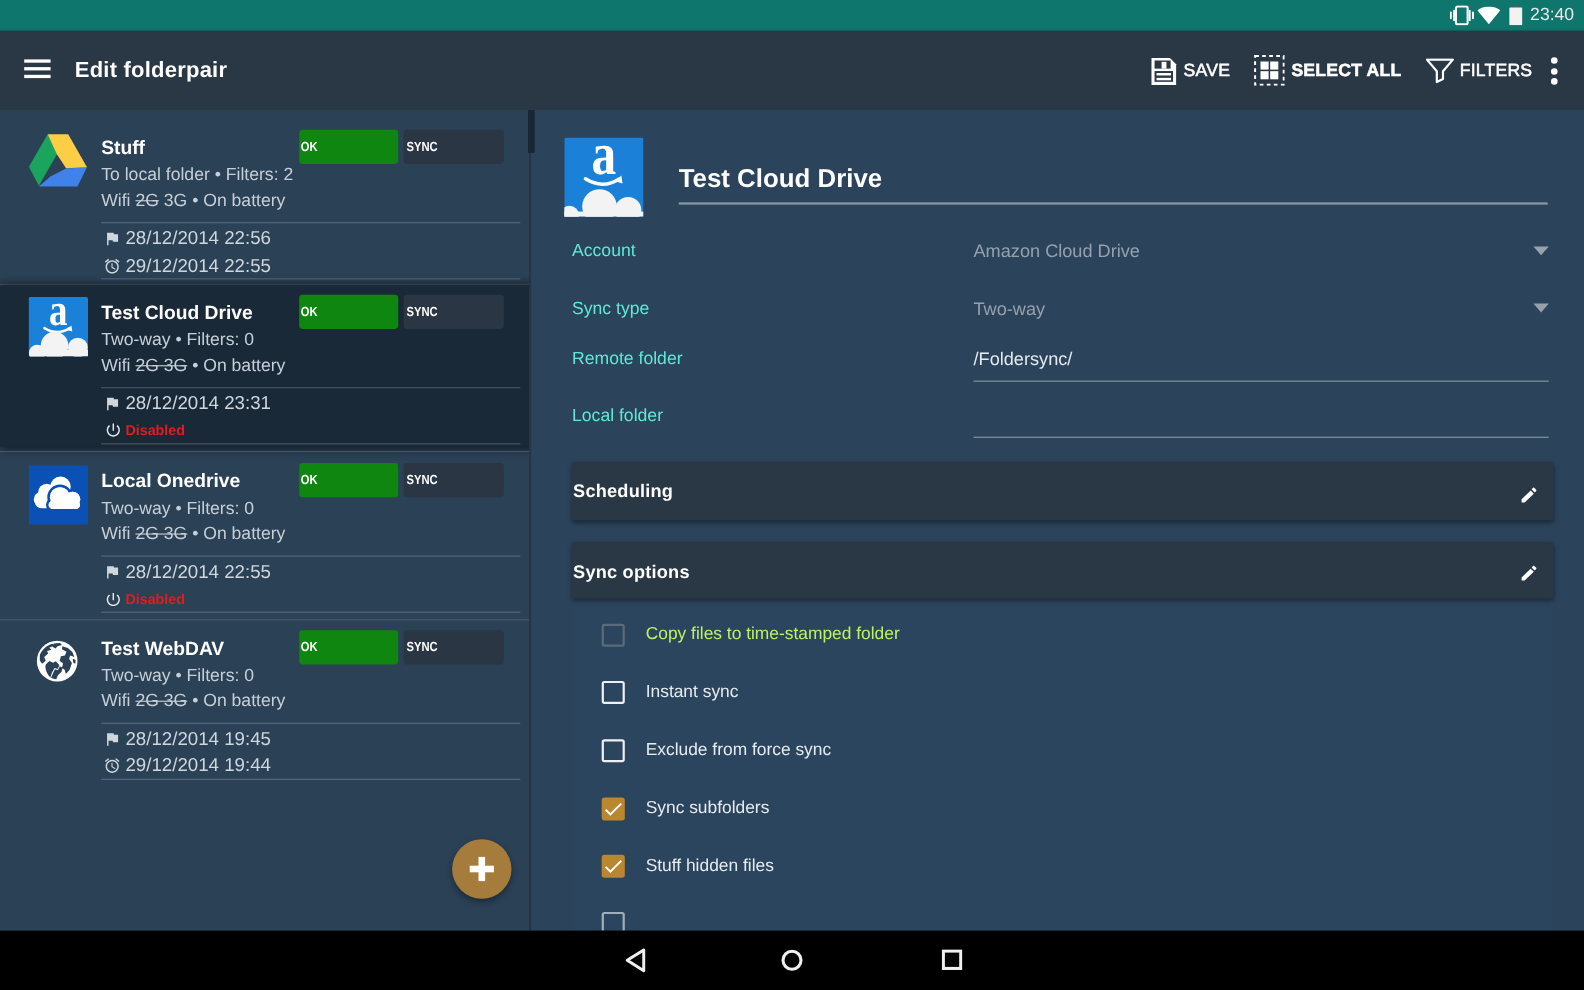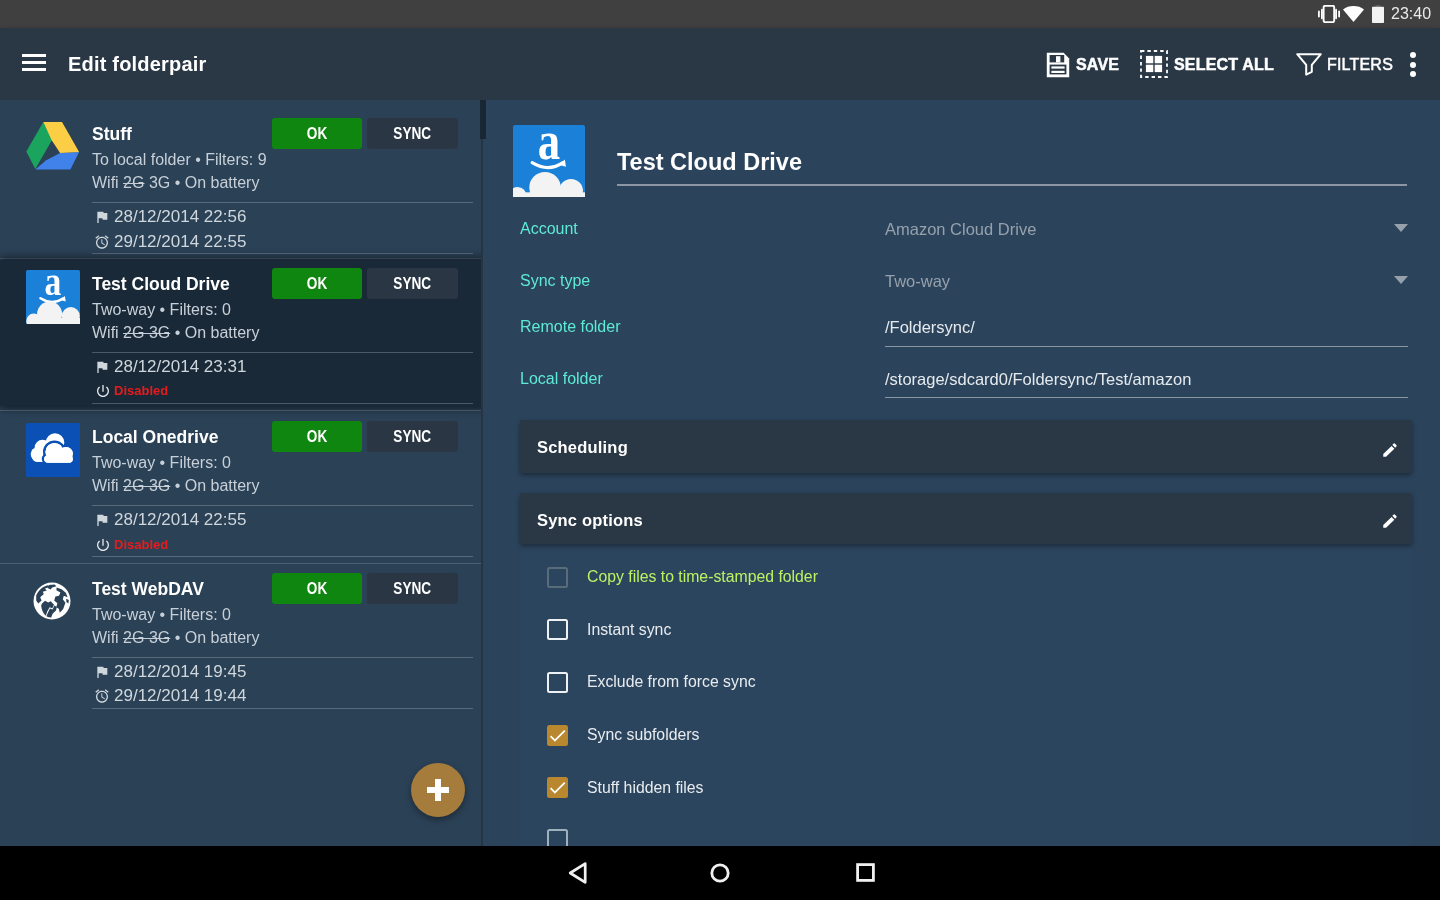--- a/index.html
+++ b/index.html
@@ -1,26 +1,26 @@
 <!DOCTYPE html>
 <html><head><meta charset="utf-8"><style>
 *{margin:0;padding:0;box-sizing:border-box}
 html,body{width:1440px;height:900px;overflow:hidden;background:#2b445c;font-family:"Liberation Sans",sans-serif}
 .abs{position:absolute}
-#statusbar{position:absolute;left:0;top:0;width:1440px;height:28px;background:#404040}
+#statusbar{position:absolute;left:0;top:0;width:1440px;height:28px;background:#0f766e}
 #appbar{position:absolute;left:0;top:28px;width:1440px;height:72px;background:#2a3744;box-shadow:0 2px 5px rgba(0,0,0,.4)}
 #left{position:absolute;left:0;top:100px;width:481px;height:746px;background:#2b4156;overflow:hidden}
 #right{position:absolute;left:483px;top:100px;width:957px;height:746px;background:#2b445c;overflow:hidden}
 #vdiv{position:absolute;left:481px;top:100px;width:1.5px;height:746px;background:#253543}
 #navbar{position:absolute;left:0;top:846px;width:1440px;height:54px;background:#000}
 .item{position:absolute;left:0;width:578px;height:146px}
 .title{position:absolute;left:92px;top:13px;height:22px;line-height:22px;font-size:17.5px;font-weight:700;color:#fff}
 .sub{position:absolute;left:92px;height:20px;line-height:20px;color:#c7d0d8;font-size:16px}
 .s1{top:40px}.s2{top:63px}
-.btn{position:absolute;top:8px;height:31px;border-radius:3px;color:#fff;font-weight:700;font-size:16px;text-align:center;line-height:31px}
+.btn{position:absolute;top:8px;height:31px;border-radius:3px;color:#fff;font-weight:700;font-size:12px;text-align:left;line-height:31px}
 .btn i{font-style:normal;display:inline-block;transform:scaleX(.85)}
 .ok{left:272px;width:90px;background:#0e860f}
 .sync{left:367px;width:91px;background:#2a3643}
 .idiv{position:absolute;left:92px;width:381px;height:1px;background:rgba(255,255,255,.22)}
 .dv1{top:92px}.dv2{top:143px}
 .drow{position:absolute;left:114px;height:20px;line-height:20px;font-size:17px;color:#cfd7dd}
 .r1{top:97px}.r2{top:121.5px}
 .dicon{position:absolute;left:94px;width:16px;height:16px}
 .di1{top:99px}.di2{top:123.5px}
 .red{color:#e41c1c;font-weight:700;font-size:13px}
@@ -30,21 +30,21 @@
 #fab{position:absolute;left:411px;top:663px;width:54px;height:54px;border-radius:50%;background:#a67c3c;box-shadow:0 3px 6px rgba(0,0,0,.35)}
 #fab .h{position:absolute;left:16px;top:24.2px;width:22px;height:5.6px;background:#fff}
 #fab .v{position:absolute;left:24.2px;top:16px;width:5.6px;height:22px;background:#fff}
 
 .lbl{position:absolute;left:37px;height:22px;line-height:22px;font-size:16px;color:#5eead4}
 .val{position:absolute;left:402px;height:22px;line-height:22px;font-size:16.5px;color:#96a1ac}
 .vw{color:#e6eaed}
 .uline{position:absolute;left:402px;width:523px;height:1px;background:#8b98a3}
 .arrow{position:absolute;left:911px;width:0;height:0;border-left:7.3px solid transparent;border-right:7.3px solid transparent;border-top:8.7px solid #96a1ac}
 .card{position:absolute;left:37px;width:892px;background:#2a3744;border-radius:2px;box-shadow:0 2px 5px rgba(0,0,0,.4)}
-.cardtitle{position:absolute;left:17px;font-size:16.5px;font-weight:700;color:#fff;letter-spacing:.2px}
+.cardtitle{position:absolute;left:1px;font-size:16.5px;font-weight:700;color:#fff;letter-spacing:.2px}
 .pencil{position:absolute;left:861px;width:18px;height:18px}
 .cbox{position:absolute;left:64px;width:21px;height:21px;border:2.5px solid #eef1f3;border-radius:2.5px}
 .cbox.dis{border-color:#5a6b7a}
 .cbox.chk{border:none;background:#b8872e}
 .clbl{position:absolute;left:104px;height:22px;line-height:22px;font-size:15.8px;color:#e8ecef}
 .clbl.dis{color:#bef264}
 svg{display:block}
 </style></head><body>
 <div id="statusbar">
   <svg class="abs" style="left:1318px;top:5px" width="22" height="18" viewBox="0 0 22 18">
@@ -69,21 +69,21 @@
   <div class="abs" style="left:22px;top:40px;width:24px;height:3.4px;background:#fff"></div>
   <div class="abs" style="left:68px;top:23px;height:26px;line-height:26px;font-size:20px;font-weight:700;color:#fff;letter-spacing:.2px">Edit folderpair</div>
   <svg class="abs" style="left:1046px;top:23.5px" width="24" height="26" viewBox="0 0 24 26">
     <path fill="#fff" d="M2.5 0.8 H17.6 L23.2 6.4 V25.2 H0.8 V0.8 Z"></path>
     <rect fill="#2a3744" x="3.6" y="3" width="14.6" height="7.4"></rect>
     <rect fill="#fff" x="10" y="4.2" width="4.4" height="6.2"></rect>
     <rect fill="#2a3744" x="3.6" y="12.6" width="16.8" height="9.8"></rect>
     <rect fill="#fff" x="5.4" y="14.4" width="13.2" height="2.2"></rect>
     <rect fill="#fff" x="5.4" y="18.8" width="13.2" height="2.2"></rect>
   </svg>
-  <div class="abs" style="left:1076px;top:24px;height:25px;line-height:25px;font-size:16px;font-weight:700;color:#fff;letter-spacing:.2px;-webkit-text-stroke:.5px #fff">SAVE</div>
+  <div class="abs" style="left:1076px;top:24px;height:25px;line-height:25px;font-size:16px;font-weight:400;color:#fff;letter-spacing:.2px;-webkit-text-stroke:.5px #fff">SAVE</div>
   <svg class="abs" style="left:1140px;top:22px" width="28" height="28" viewBox="0 0 28 28">
     <rect x="1" y="1" width="26" height="26" fill="none" stroke="#fff" stroke-width="1.8" stroke-dasharray="3.4 3"></rect>
     <rect x="5.9" y="5.9" width="7.4" height="7.4" fill="#fff"></rect>
     <rect x="14.7" y="5.9" width="7.4" height="7.4" fill="#fff"></rect>
     <rect x="5.9" y="14.7" width="7.4" height="7.4" fill="#fff"></rect>
     <rect x="14.7" y="14.7" width="7.4" height="7.4" fill="#fff"></rect>
   </svg>
   <div class="abs" style="left:1174px;top:24px;height:25px;line-height:25px;font-size:16px;font-weight:700;color:#fff;letter-spacing:.2px;-webkit-text-stroke:.5px #fff">SELECT ALL</div>
   <svg class="abs" style="left:1296px;top:25px" width="27" height="24" viewBox="0 0 27 24">
     <path d="M1.2 1.2 H24.8 L15.8 11.8 V18.8 L10.2 21.6 V11.8 Z" fill="none" stroke="#fff" stroke-width="2" stroke-linejoin="round"></path>
@@ -96,21 +96,21 @@
 <div id="left">
   <div class="item" style="top:10px">
     <svg class="icon54" viewBox="0 0 54 54">
       <polygon points="17.3,2 0.3,31.5 9.3,48.9 26.3,19.4" fill="#1ba45e"></polygon>
       <polygon points="9.3,49.5 20.2,40.2 34.1,33.1 53.1,32.1 44.4,49.5" fill="#4181ea"></polygon>
       <polygon points="17.3,2 36,2 53.1,32.1 34.1,33 25.7,20.2" fill="#fcce45"></polygon>
     </svg>
     <div class="title">Stuff</div>
     <div class="btn ok"><i>OK</i></div>
       <div class="btn sync"><i>SYNC</i></div>
-    <div class="sub s1">To local folder • Filters: 9</div>
+    <div class="sub s1">To local folder • Filters: 2</div>
     <div class="sub s2">Wifi <s>2G</s> 3G • On battery</div>
     <div class="idiv dv1"></div>
     <svg class="dicon di1" viewBox="0 0 24 24">
         <path fill="#cfd7dd" d="M14.4 6L14 4H5v17h2v-7h5.6l.4 2h7V6z"></path>
       </svg>
     <div class="drow r1">28/12/2014 22:56</div>
     <svg class="dicon di2" viewBox="0 0 24 24">
         <path fill="#cfd7dd" d="M22 5.72l-4.6-3.86-1.29 1.53 4.6 3.86L22 5.72zM7.88 3.39L6.6 1.86 2 5.71l1.29 1.53 4.59-3.85zM12.5 8H11v6l4.75 2.85.75-1.23-4-2.37V8zM12 4c-4.97 0-9 4.03-9 9s4.02 9 9 9c4.97 0 9-4.03 9-9s-4.03-9-9-9zm0 16c-3.87 0-7-3.13-7-7s3.13-7 7-7 7 3.13 7 7-3.13 7-7 7z"></path>
       </svg>
     <div class="drow r2">29/12/2014 22:55</div>
@@ -235,21 +235,20 @@
   <div class="lbl" style="top:118px">Account</div>
   <div class="val" style="top:118px">Amazon Cloud Drive</div>
   <div class="arrow" style="top:124px"></div>
   <div class="lbl" style="top:170px">Sync type</div>
   <div class="val" style="top:170px">Two-way</div>
   <div class="arrow" style="top:176px"></div>
   <div class="lbl" style="top:216px">Remote folder</div>
   <div class="val vw" style="top:216px">/Foldersync/</div>
   <div class="uline" style="top:245.8px"></div>
   <div class="lbl" style="top:268px">Local folder</div>
-  <div class="val vw" style="top:268px">/storage/sdcard0/Foldersync/Test/amazon</div>
   <div class="uline" style="top:297.3px"></div>
   <div class="card" style="top:320px;height:53px">
     <div class="cardtitle" style="top:18px">Scheduling</div>
     <svg class="pencil" style="top:21px" viewBox="0 0 24 24">
         <path fill="#fff" d="M3 17.25V21h3.75L17.81 10.44l-3.75-3.75L3 17.25zM20.71 7.04c.39-.39.39-1.02 0-1.41l-2.34-2.34a.9959.9959 0 0 0-1.41 0l-1.83 1.83 3.75 3.75 1.83-1.83z"></path>
       </svg>
   </div>
   <div class="abs" style="left:37px;top:444px;width:892px;height:302px;background:#2c455e"></div>
   <div class="card" style="top:393px;height:51px">
     <div class="cardtitle" style="top:18px">Sync options</div>

